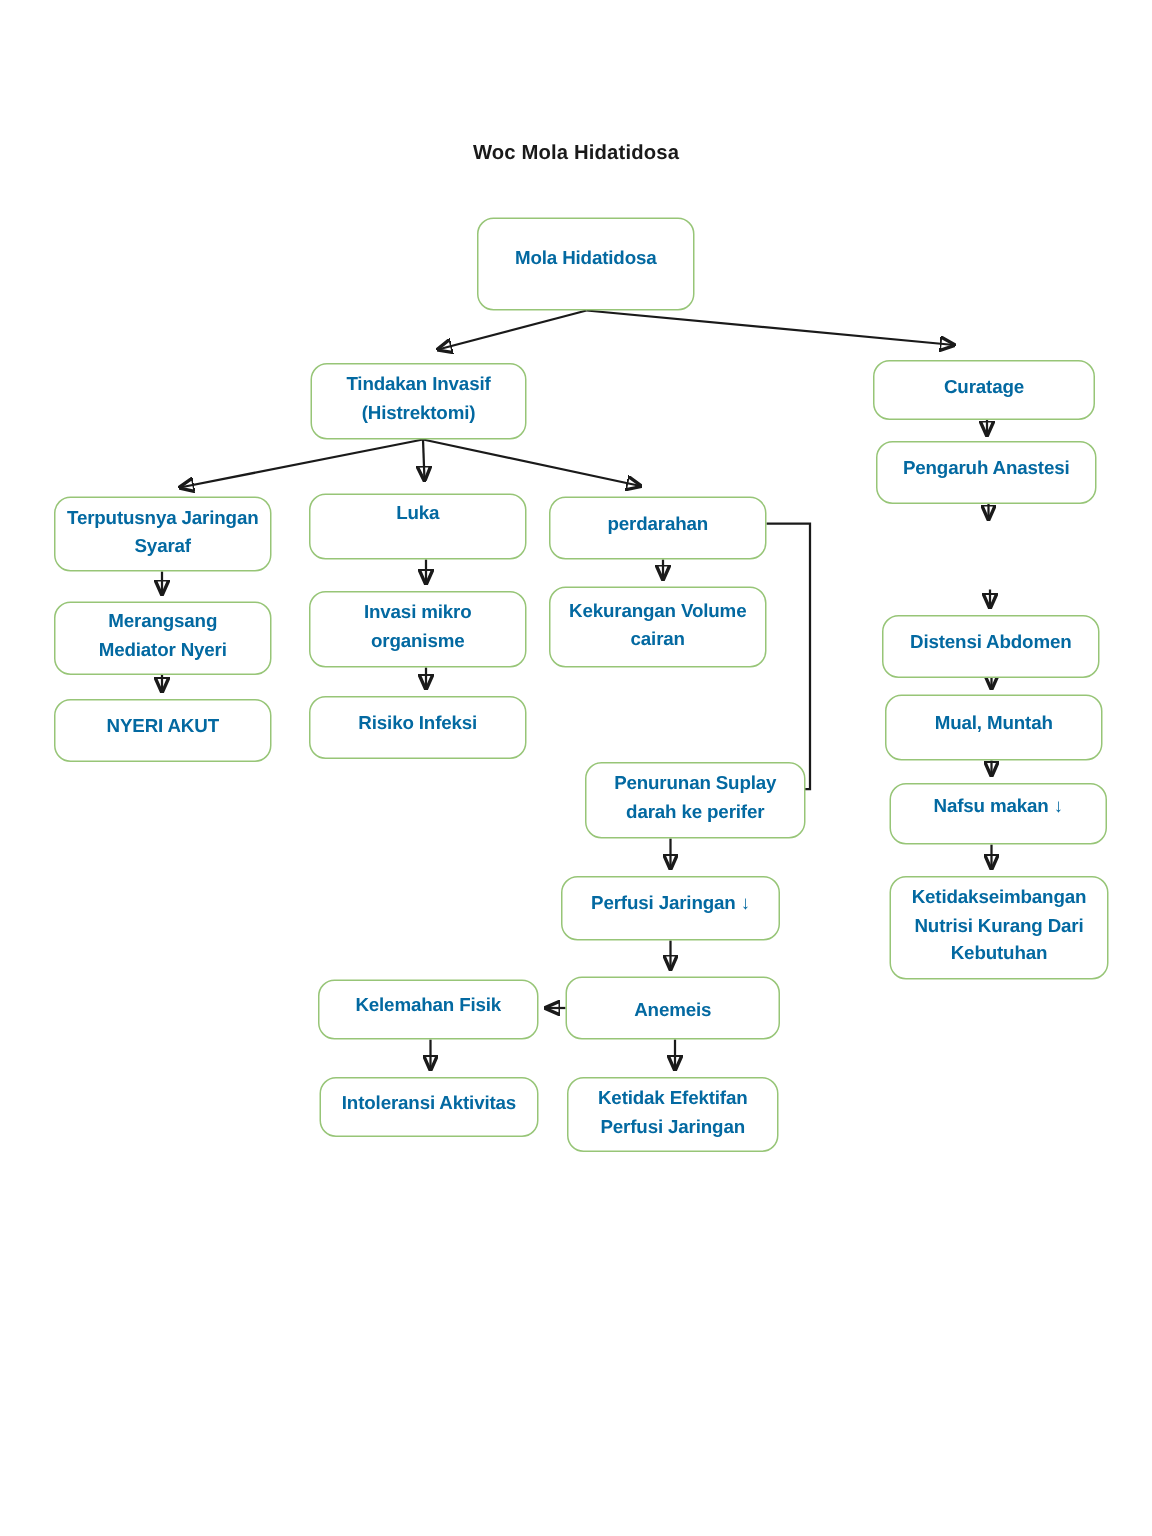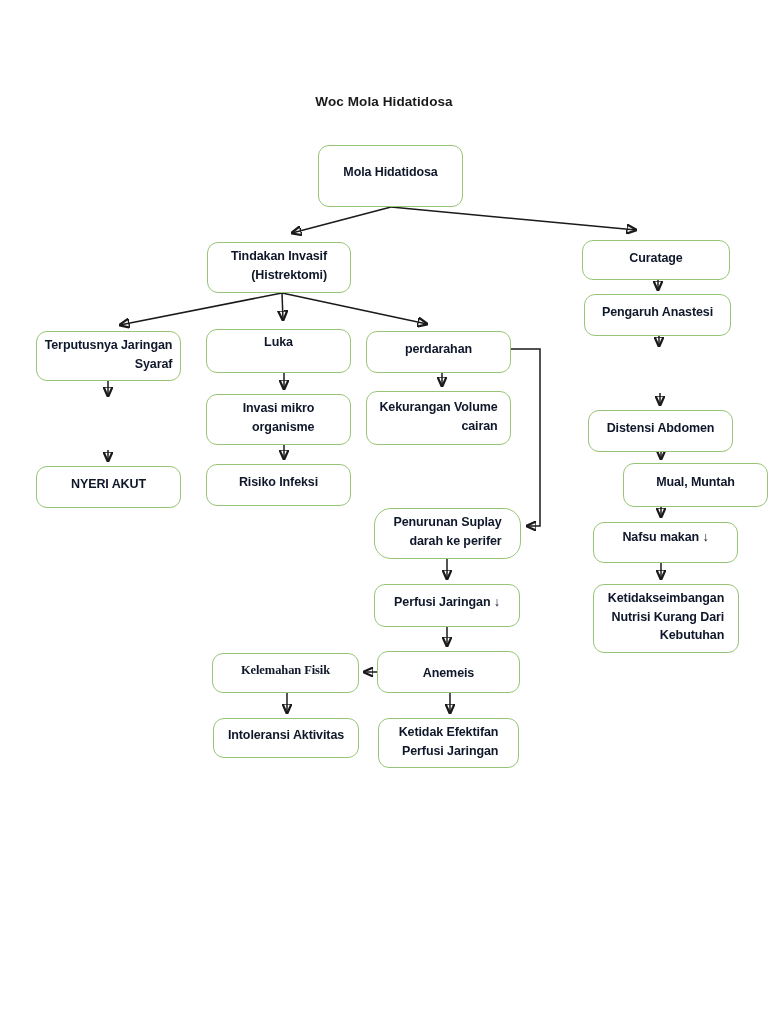--- a/index.html
+++ b/index.html
@@ -21,25 +21,25 @@
   }
   .node{
     position:absolute;
     box-sizing:border-box;
     border:1.6px solid #97c577;
     border-radius:11px;
     background:#ffffff;
     display:flex;
     align-items:center;
     justify-content:center;
-    text-align:right;
+    text-align:center;
     font-size:12.5px;
     font-weight:700;
     line-height:1.5;
-    color:#0f172a;
+    color:#0369a1;
     white-space:pre-line;
     padding:2px 6px 5px 6px;
     letter-spacing:-0.1px;
   }
   .edges{
     position:absolute;
     top:0;left:0;
     pointer-events:none;
   }
   .edges path, .edges line, .edges polyline{
@@ -88,55 +88,57 @@
   <div class="node" style="left:318px;top:145px;width:145px;height:62px;padding-bottom:10px;">Mola Hidatidosa</div>
 
   <div class="node" style="left:207px;top:242px;width:144px;height:51px;">Tindakan Invasif
 (Histrektomi)</div>
 
   <div class="node" style="left:582px;top:240px;width:148px;height:40px;">Curatage</div>
 
   <div class="node" style="left:36px;top:331px;width:145px;height:50px;">Terputusnya Jaringan
 Syaraf</div>
 
+  <div class="node" style="left:36px;top:401px;width:145px;height:49px;">Merangsang
+Mediator Nyeri</div>
 
   <div class="node" style="left:36px;top:466px;width:145px;height:42px;padding-bottom:8px;">NYERI AKUT</div>
 
   <div class="node" style="left:206px;top:329px;width:145px;height:44px;padding-bottom:20px;">Luka</div>
 
   <div class="node" style="left:206px;top:394px;width:145px;height:51px;">Invasi mikro
 organisme</div>
 
   <div class="node" style="left:206px;top:464px;width:145px;height:42px;padding-bottom:8px;">Risiko Infeksi</div>
 
   <div class="node" style="left:366px;top:331px;width:145px;height:42px;padding-bottom:8px;">perdarahan</div>
 
   <div class="node" style="left:366px;top:391px;width:145px;height:54px;">Kekurangan Volume
 cairan</div>
 
-  <div class="node" style="left:374px;top:508px;width:147px;height:51px;border-radius:17px;">Penurunan Suplay
+  <div class="node" style="left:390px;top:508px;width:147px;height:51px;">Penurunan Suplay
 darah ke perifer</div>
 
   <div class="node" style="left:374px;top:584px;width:146px;height:43px;padding-bottom:8px;">Perfusi Jaringan ↓</div>
 
   <div class="node" style="left:377px;top:651px;width:143px;height:42px;padding-bottom:0;">Anemeis</div>
 
   <div class="node" style="left:378px;top:718px;width:141px;height:50px;">Ketidak Efektifan
 Perfusi Jaringan</div>
 
-  <div class="node" style="left:212px;top:653px;width:147px;height:40px;padding-bottom:7px;font-family:Liberation Serif, serif;">Kelemahan Fisik</div>
+  <div class="node" style="left:212px;top:653px;width:147px;height:40px;padding-bottom:7px;">Kelemahan Fisik</div>
 
   <div class="node" style="left:213px;top:718px;width:146px;height:40px;padding-bottom:7px;">Intoleransi Aktivitas</div>
 
   <div class="node" style="left:584px;top:294px;width:147px;height:42px;padding-bottom:8px;">Pengaruh Anastesi</div>
 
 
   <div class="node" style="left:588px;top:410px;width:145px;height:42px;padding-bottom:8px;">Distensi Abdomen</div>
 
-  <div class="node" style="left:590px;top:463px;width:145px;height:44px;padding-bottom:8px;margin-left:33px;">Mual, Muntah</div>
+  <div class="node" style="left:590px;top:463px;width:145px;height:44px;padding-bottom:8px;">Mual, Muntah</div>
 
   <div class="node" style="left:593px;top:522px;width:145px;height:41px;padding-bottom:12px;">Nafsu makan ↓</div>
 
   <div class="node" style="left:593px;top:584px;width:146px;height:69px;">Ketidakseimbangan
 Nutrisi Kurang Dari
 Kebutuhan</div>
 
 </div>
 
 </body></html>

